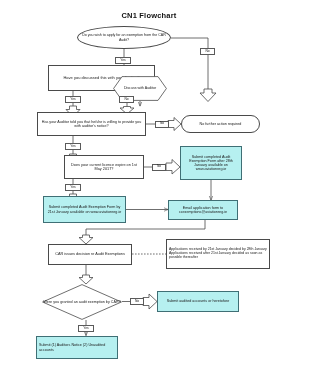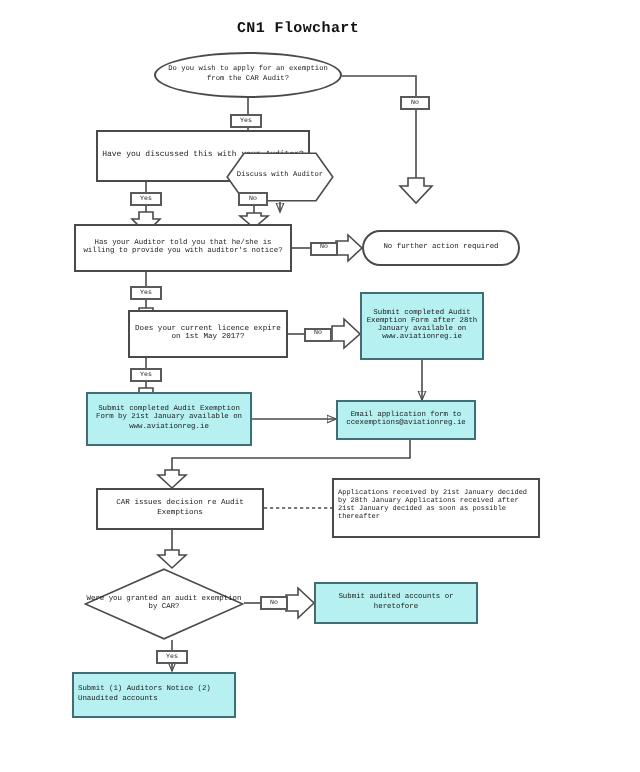--- a/index.html
+++ b/index.html
@@ -1,18 +1,18 @@
 <!DOCTYPE html>
 <html><head>
 <meta charset="utf-8">
 <style>
   html,body{margin:0;padding:0;background:#ffffff;}
   body{width:298px;height:386px;position:relative;overflow:hidden;
        font-family:"Liberation Sans", sans-serif;color:#1a1a1a;}
-  #canvas{position:absolute;left:0;top:0;width:298px;height:386px;font-family:Liberation Mono, monospace;}
+  #canvas{position:absolute;left:0;top:0;width:298px;height:386px;}
   svg.layer{position:absolute;left:0;top:0;width:298px;height:386px;overflow:visible;}
 
   .node{position:absolute;box-sizing:border-box;display:flex;align-items:center;
         justify-content:center;text-align:center;line-height:1.12;}
   .node span{display:block;padding:0 2px;}
 
   
   .rect{border:0.8px solid #4a4a4a;background:#ffffff;}
   .cyan{border:0.8px solid #3f6f75;background:#b6f0f0;}
   .ellipse{border:0.8px solid #4a4a4a;background:#ffffff;border-radius:50%/50%;}

